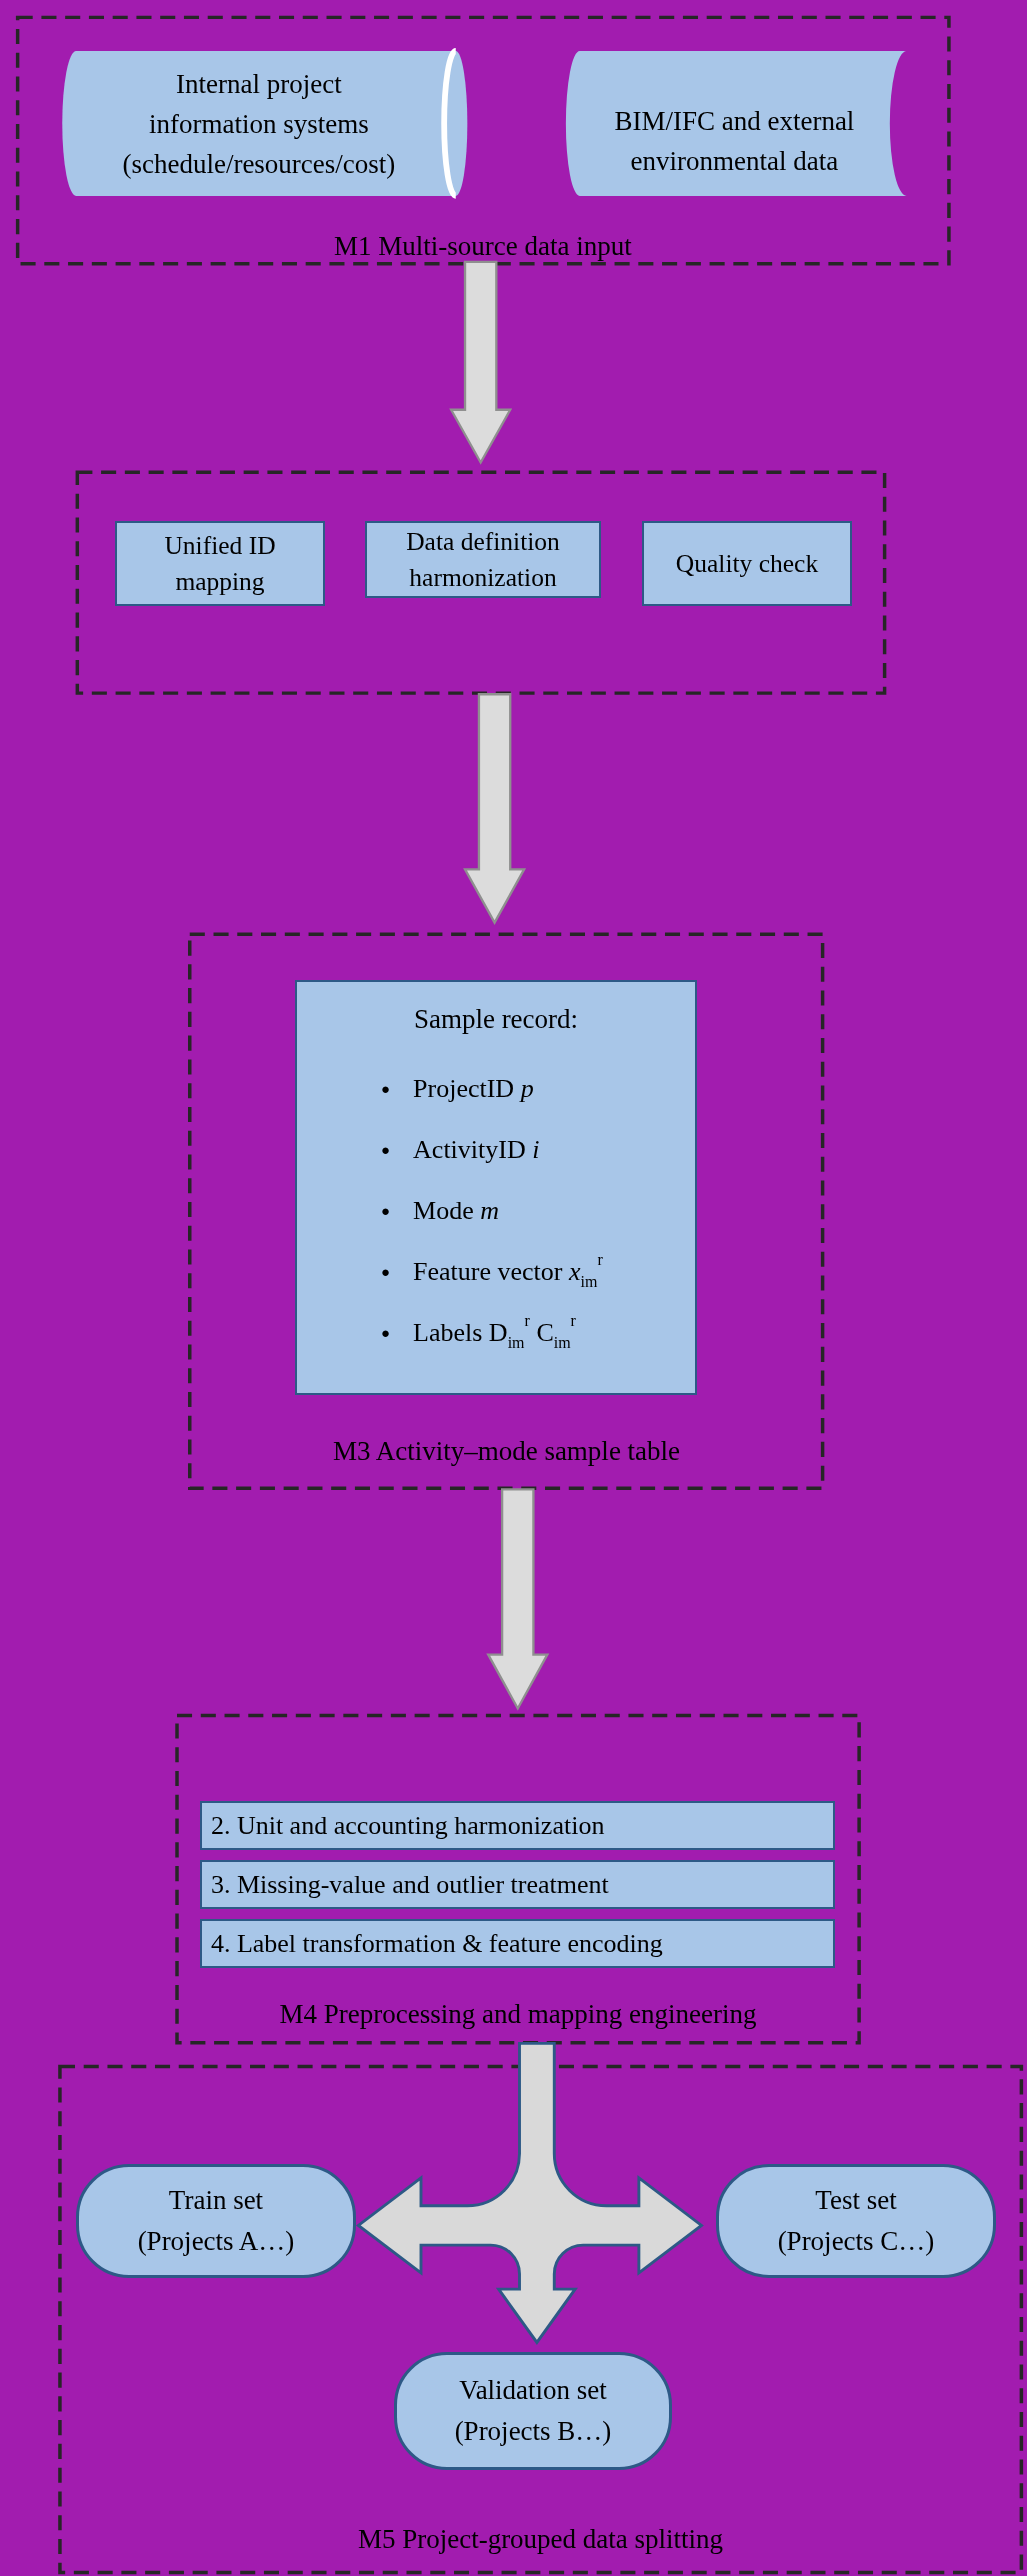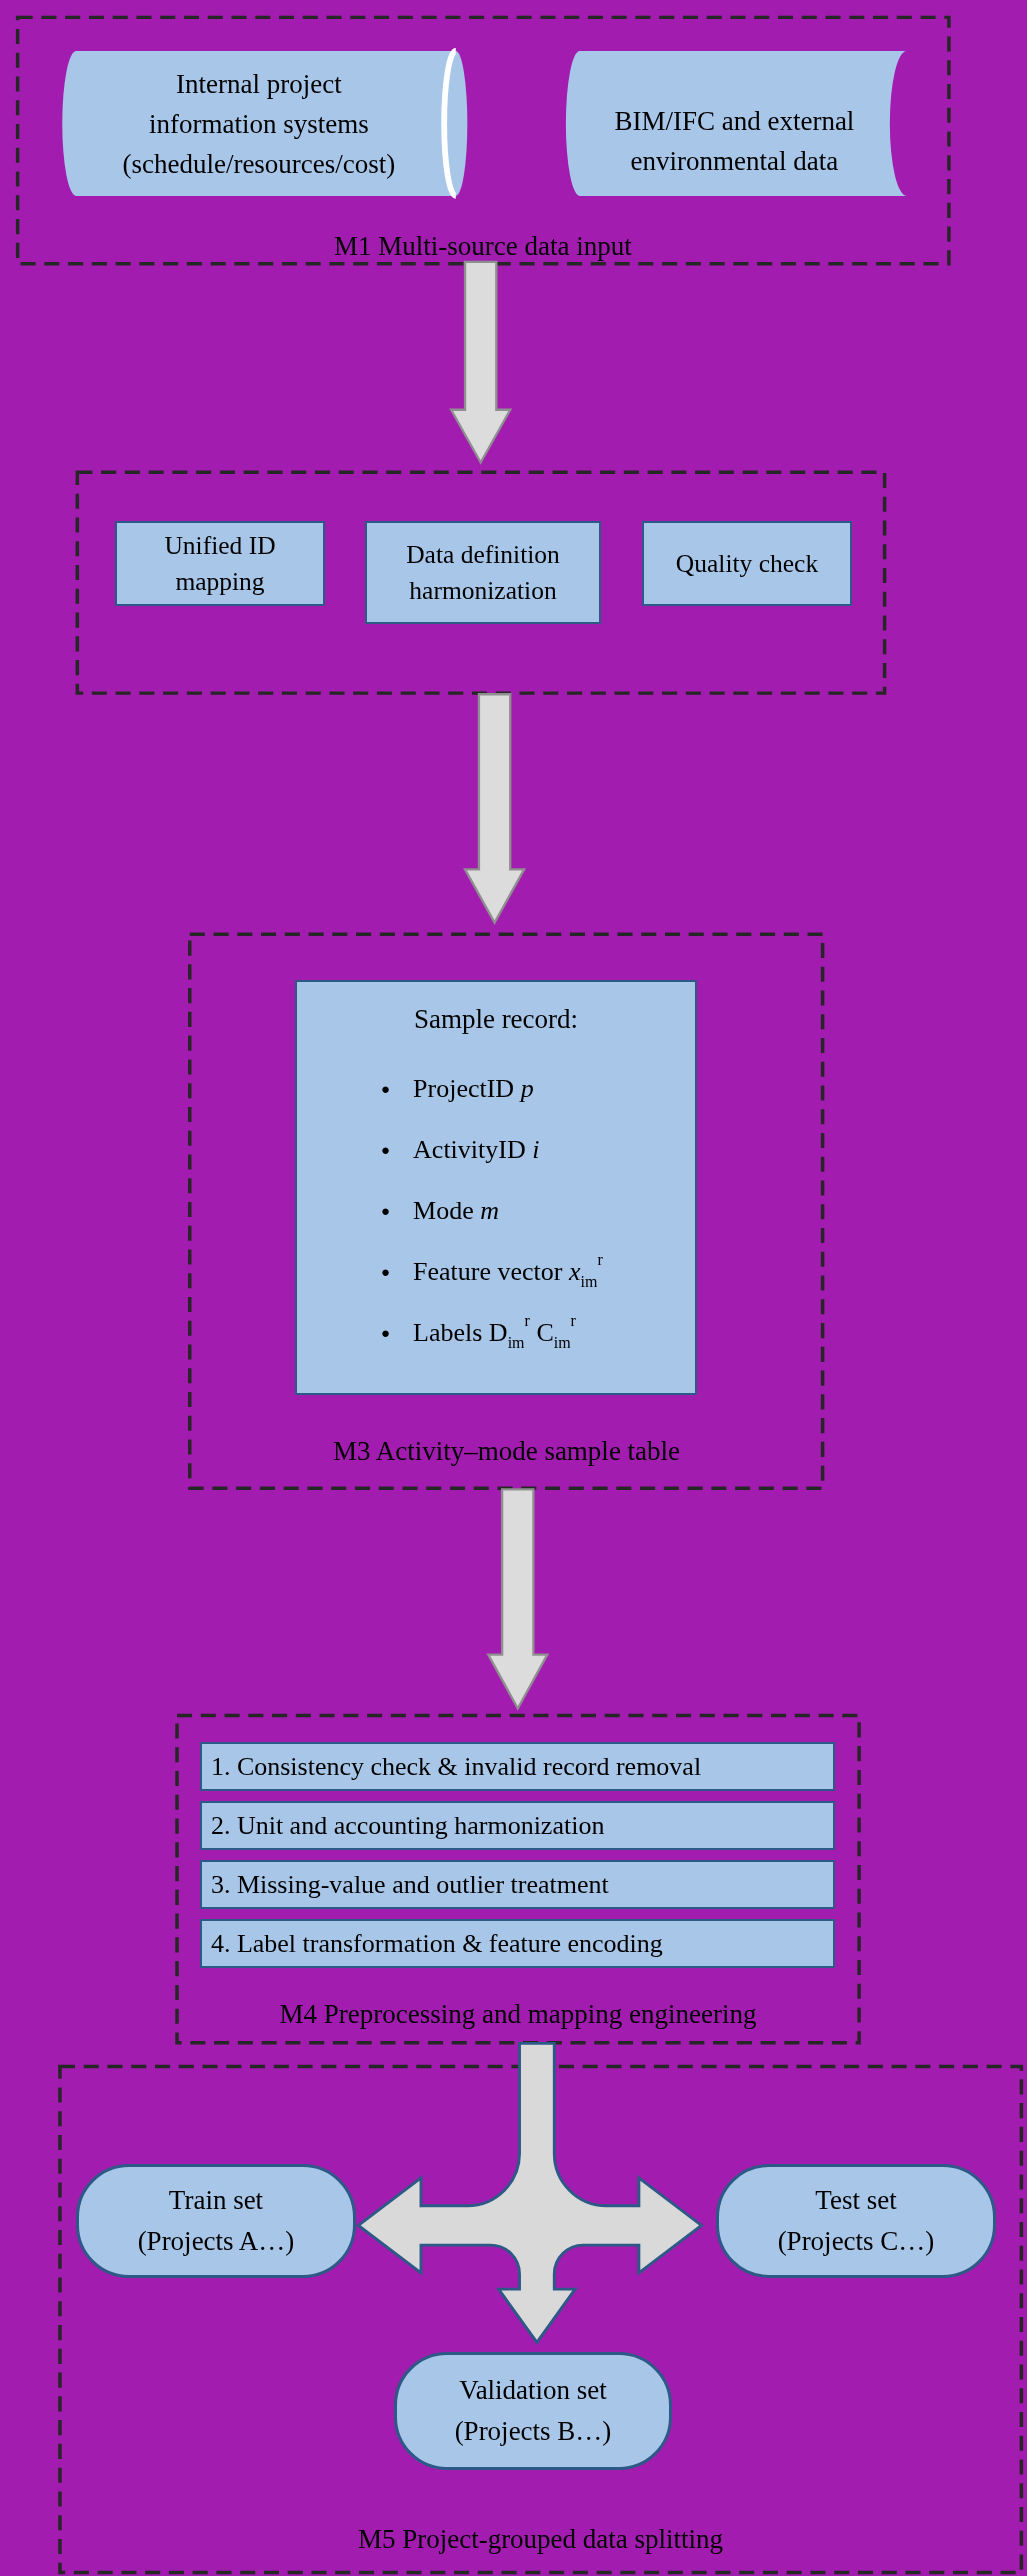--- a/index.html
+++ b/index.html
@@ -60,21 +60,21 @@
 information systems
 (schedule/resources/cost)</div>
     <div class="cyl-text" style="left:562px;top:34px;width:310px;height:139px;margin-top:20px;">BIM/IFC and external
 environmental data</div>
     <div class="module-label" style="top:213px;">M1 Multi-source data input</div>
   </section>
 
   <section class="module" style="left:77px;top:472px;width:807px;height:221px;">
     <div class="m2-box" style="left:38px;top:49px;width:210px;height:85px;">Unified ID
 mapping</div>
-    <div class="m2-box" style="left:288px;top:49px;width:236px;height:103px;">Data definition
+    <div class="m2-box" style="left:288px;top:49px;width:236px;height:77px;">Data definition
 harmonization</div>
     <div class="m2-box" style="left:565px;top:49px;width:210px;height:85px;">Quality check</div>
   </section>
 
   <section class="module" style="left:190px;top:934px;width:633px;height:554px;">
     <div class="m3-inner">
       <div class="sample-title">Sample record:</div>
       <ul class="bullets">
         <li>
           <span class="bullet-dot">●</span>
@@ -95,21 +95,20 @@
         <li>
           <span class="bullet-dot">●</span>
           <span class="btext">Labels D<sub>im</sub><sup>r</sup> C<sub>im</sub><sup>r</sup></span>
         </li>
       </ul>
     </div>
     <div class="module-label" style="top:501px;">M3 Activity–mode sample table</div>
   </section>
 
   <section class="module" style="left:177px;top:1715px;width:682px;height:327px;">
-    <div class="m4-bar" style="top:27px;">1. Consistency check &amp; invalid record removal</div>
     <div class="m4-bar" style="top:86px;">2. Unit and accounting harmonization</div>
     <div class="m4-bar" style="top:145px;">3. Missing-value and outlier treatment</div>
     <div class="m4-bar" style="top:204px;">4. Label transformation &amp; feature encoding</div>
     <div class="module-label" style="top:283px;">M4 Preprocessing and mapping engineering</div>
   </section>
 
   <section class="module" style="left:60px;top:2067px;width:961px;height:506px;">
     <div class="m5-pill" style="left:16px;top:97px;">Train set
 (Projects A…)</div>
     <div class="m5-pill" style="left:334px;top:285px;width:278px;height:118px;">Validation set

